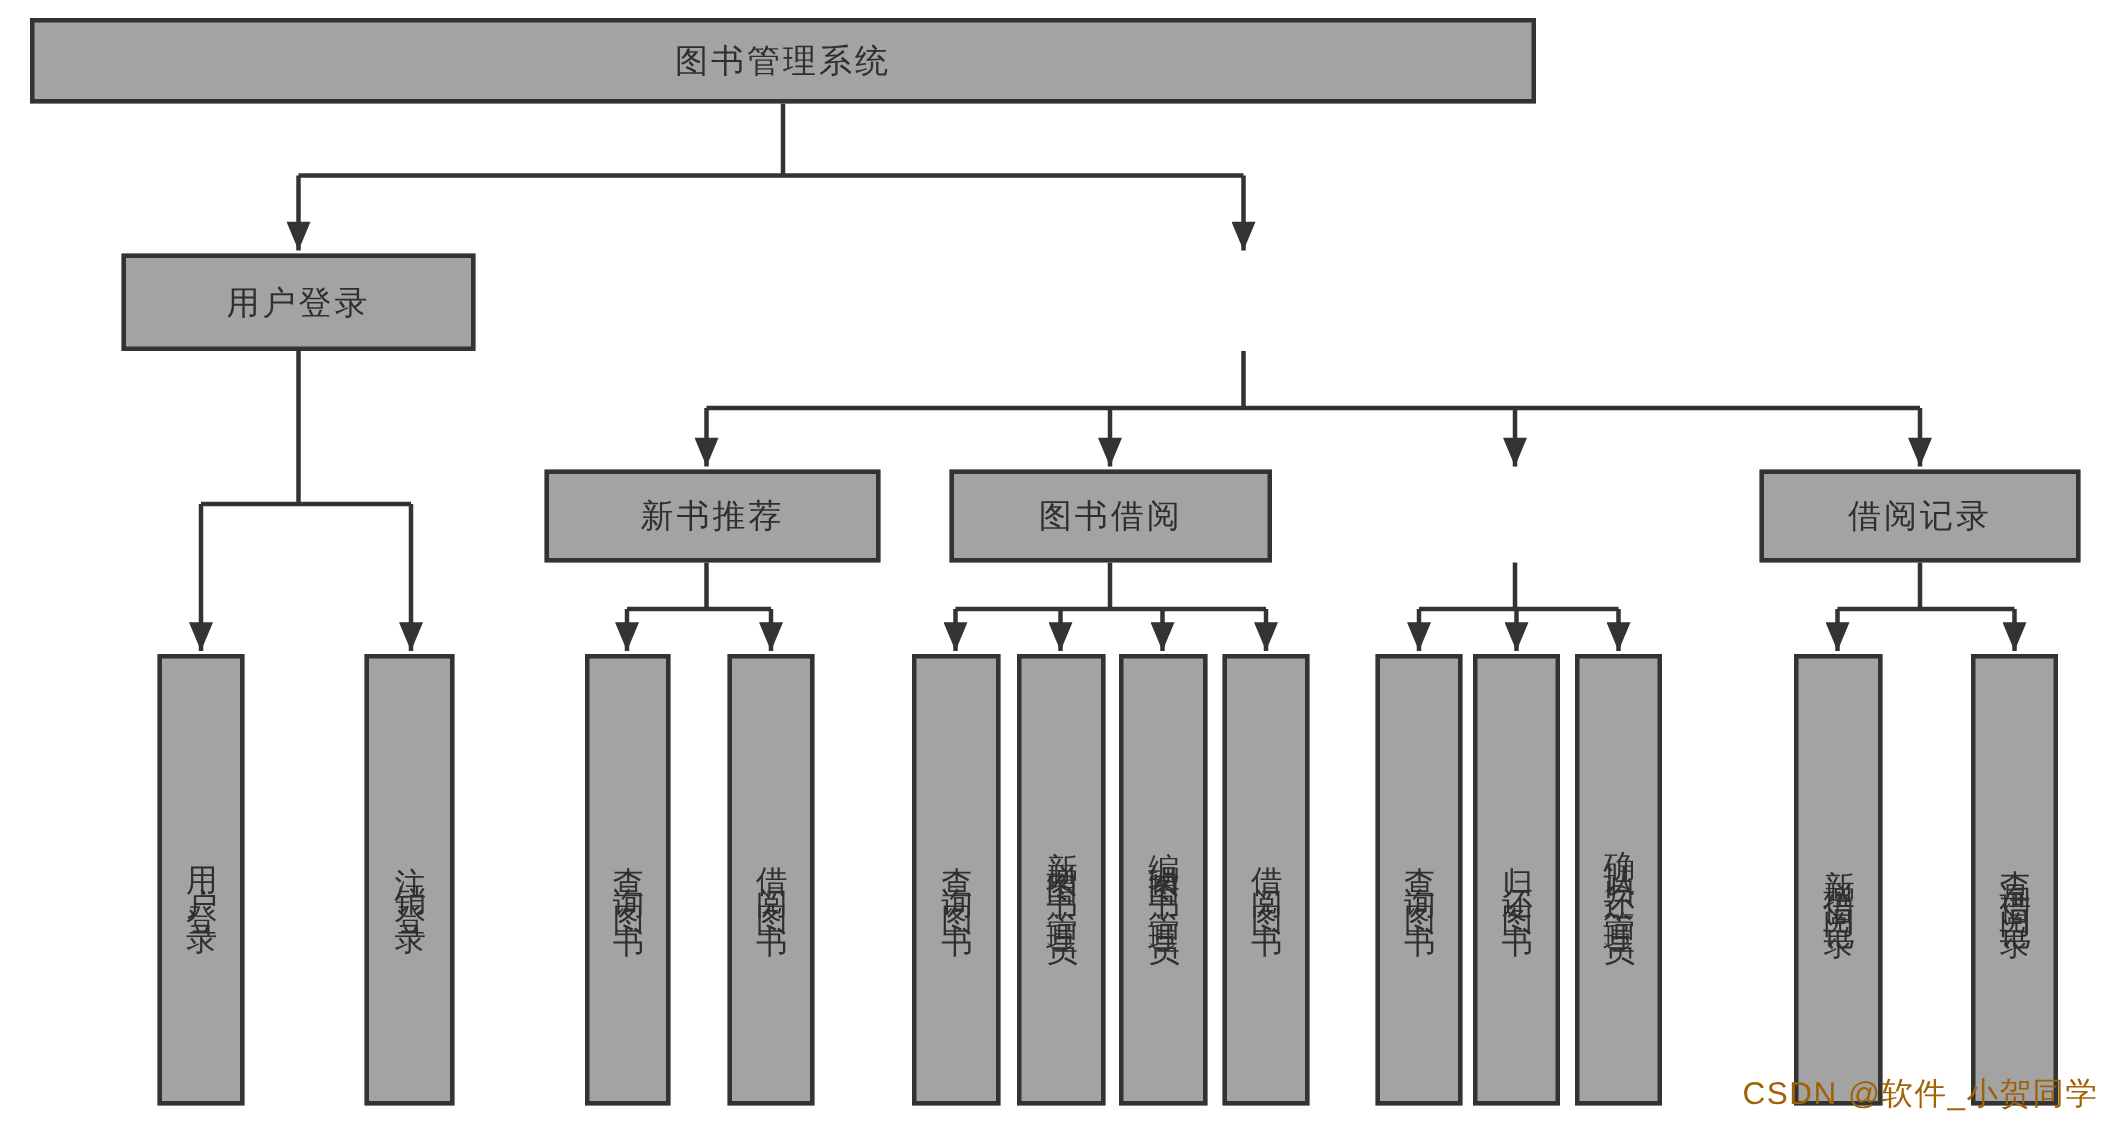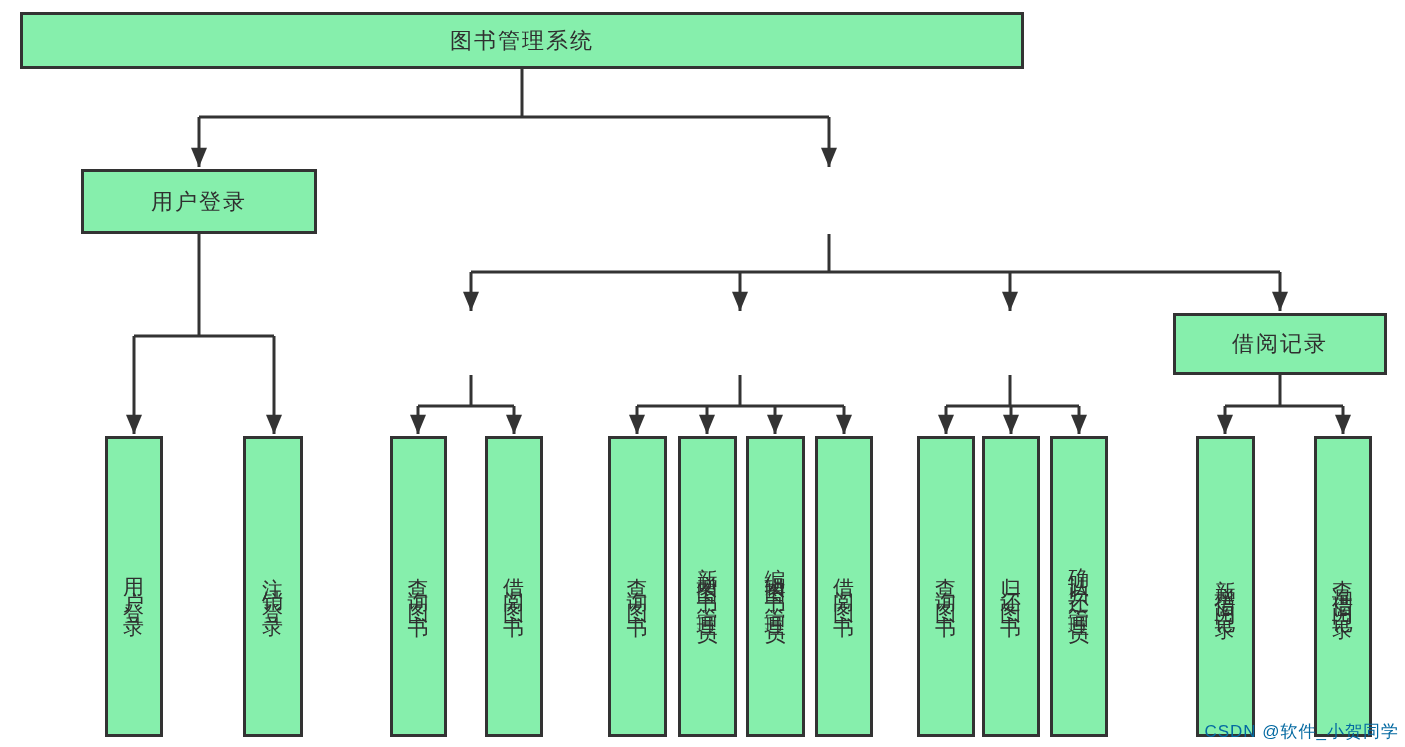--- a/index.html
+++ b/index.html
@@ -2,31 +2,31 @@
 <html><head>
 <meta charset="utf-8">
 <style>
   html,body{margin:0;padding:0;background:#ffffff;}
   #canvas{
     position:relative;width:1405px;height:747px;background:#ffffff;overflow:hidden;
     font-family:"Liberation Sans", sans-serif;color:#2f2f2f;
   }
   #wires{position:absolute;left:0;top:0;width:1405px;height:747px;}
   .node{
-    position:absolute;box-sizing:border-box;border:3px solid #333333;background:#86efac;
+    position:absolute;box-sizing:border-box;border:3px solid #333333;background:#a3a3a3;
     display:flex;align-items:center;justify-content:center;
   }
   .node.h{font-size:22px;letter-spacing:2px;}
   .node.v span{
     writing-mode:vertical-rl;text-orientation:mixed;
     font-size:21px;letter-spacing:13px;line-height:1;white-space:nowrap;
   }
   .node.v span.long{letter-spacing:8px;}
   #watermark{
-    position:absolute;right:6px;bottom:4px;font-size:17px;color:#0369a1;
+    position:absolute;right:6px;bottom:4px;font-size:21px;color:#a16207;
     letter-spacing:1px;white-space:nowrap;
   }
 </style>
 </head>
 <body>
 
 <div id="canvas">
 
   <svg id="wires" viewBox="0 0 1405 747" xmlns="http://www.w3.org/2000/svg">
     <defs>
@@ -75,20 +75,22 @@
       <line x1="1225" y1="406" x2="1343" y2="406"></line>
       <line x1="1225" y1="406" x2="1225" y2="434" marker-end="url(#arrow)"></line>
       <line x1="1343" y1="406" x2="1343" y2="434" marker-end="url(#arrow)"></line>
     </g>
   </svg>
 
   <div class="node h" style="left:20px;top:12px;width:1004px;height:57px">图书管理系统</div>
 
   <div class="node h" style="left:81px;top:169px;width:236px;height:65px">用户登录</div>
 
+  <div class="node h" style="left:363px;top:313px;width:224px;height:62px">新书推荐</div>
+  <div class="node h" style="left:633px;top:313px;width:215px;height:62px">图书借阅</div>
   <div class="node h" style="left:1173px;top:313px;width:214px;height:62px">借阅记录</div>
 
   <div class="node v" style="left:105px;top:436px;width:58px;height:301px">
     <span>用户登录</span>
     </div>
   <div class="node v" style="left:243px;top:436px;width:60px;height:301px">
     <span>注销登录</span>
     </div>
 
   <div class="node v" style="left:390px;top:436px;width:57px;height:301px">

